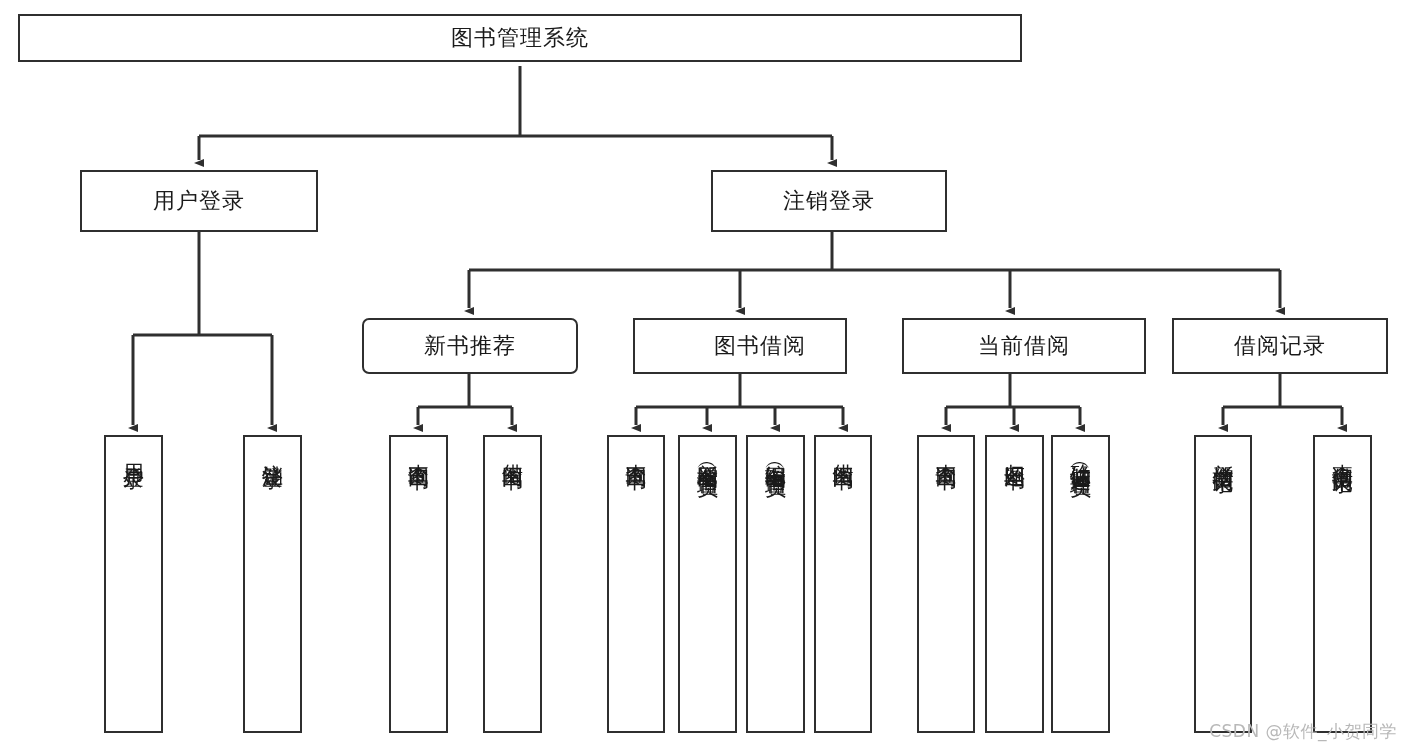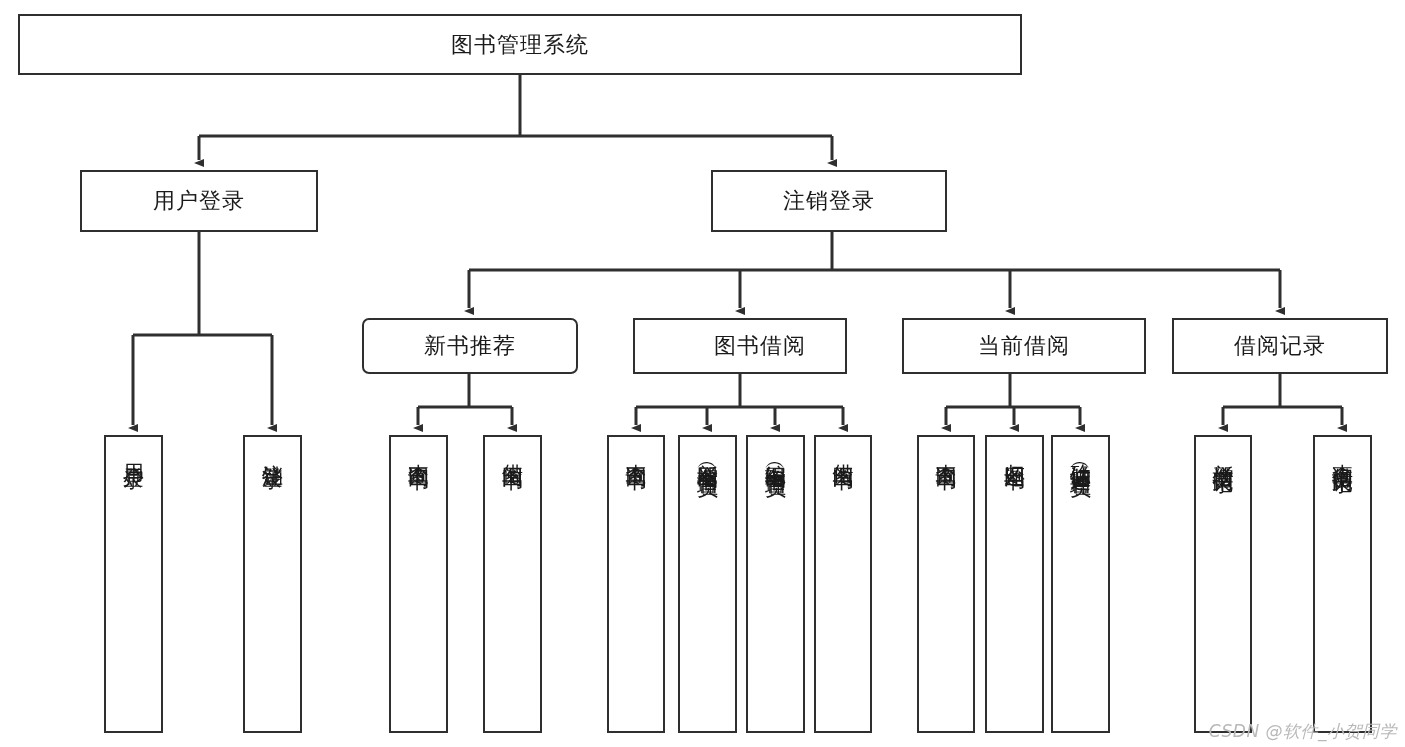--- a/index.html
+++ b/index.html
@@ -51,21 +51,20 @@
     white-space: nowrap;
   }
   .watermark {
     position: absolute;
     right: 8px;
     bottom: 4px;
     font-size: 17px;
     color: #b8b8b8;
     white-space: nowrap;
     letter-spacing: 0.5px;
-    font-style: italic;
   }
 </style>
 </head>
 <body>
 
 <div id="canvas">
 
   <svg id="edges" viewBox="0 0 1405 747" xmlns="http://www.w3.org/2000/svg">
     <defs>
       <marker id="arrowhead" markerWidth="8" markerHeight="10" refX="1" refY="5" orient="auto" markerUnits="userSpaceOnUse">
@@ -109,21 +108,21 @@
       <path d="M 1014,407 L 1014,425" marker-end="url(#arrowhead)"></path>
       <path d="M 1080,407 L 1080,425" marker-end="url(#arrowhead)"></path>
 
       <path d="M 1280,374 L 1280,407"></path>
       <path d="M 1223,407 L 1342,407"></path>
       <path d="M 1223,407 L 1223,425" marker-end="url(#arrowhead)"></path>
       <path d="M 1342,407 L 1342,425" marker-end="url(#arrowhead)"></path>
     </g>
   </svg>
 
-  <div class="node horiz" style="left:18px; top:14px; width:1004px; height:61px;">
+  <div class="node horiz" style="left:18px; top:14px; width:1004px; height:48px;">
     <span>图书管理系统</span>
   </div>
 
   <div class="node horiz" style="left:80px; top:170px; width:238px; height:62px;">
     <span>用户登录</span>
   </div>
   <div class="node horiz" style="left:711px; top:170px; width:236px; height:62px;">
     <span>注销登录</span>
   </div>
 

